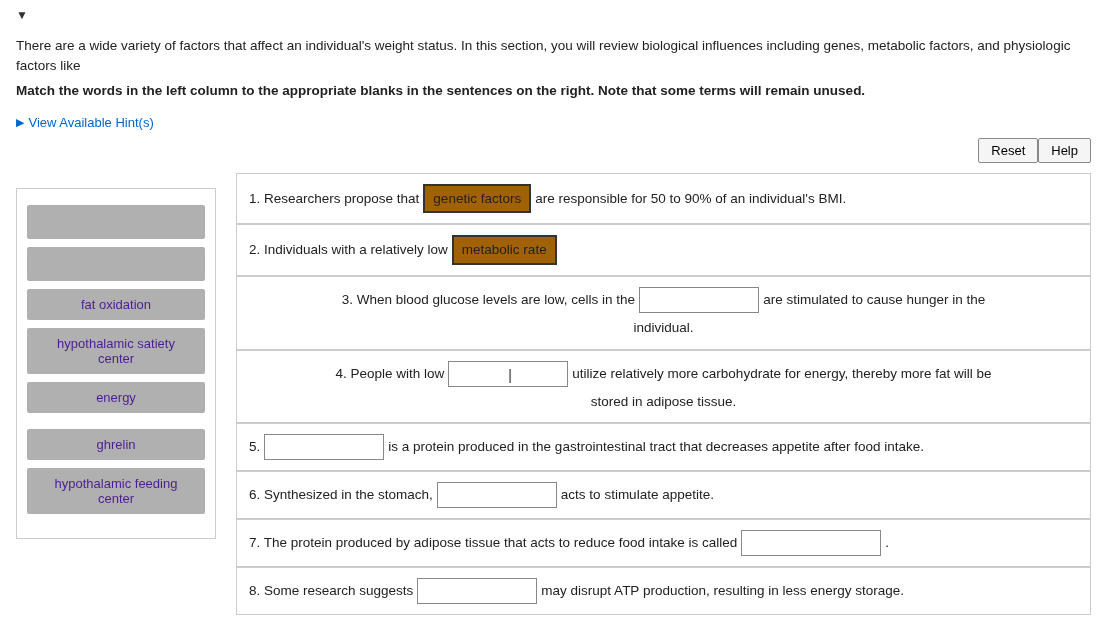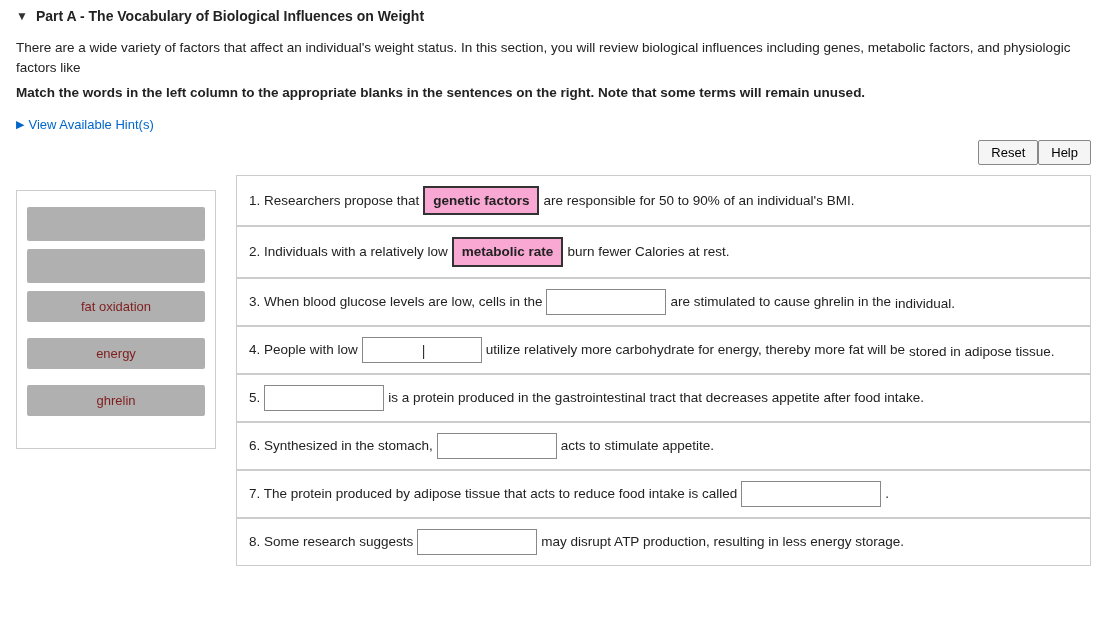--- a/index.html
+++ b/index.html
@@ -76,21 +76,21 @@
       padding-top: 50px;
     }
     .term-card {
       background: #b0b0b0;
       border: none;
       padding: 8px 12px;
       text-align: center;
       font-size: 13px;
       cursor: grab;
       border-radius: 2px;
-      color: #7f1d1d;
+      color: #4c1d95;
     }
     .term-card.grey-empty {
       background: #b0b0b0;
       height: 34px;
     }
     .right-panel {
       flex: 1;
       display: flex;
       flex-direction: column;
       gap: 0;
@@ -114,34 +114,35 @@
       margin-bottom: 0;
       font-size: 13.5px;
       line-height: 1.6;
       background: #fff;
       display: flex;
       flex-wrap: wrap;
       align-items: center;
       gap: 4px;
     }
     .sentence-box.multi-line {
-      align-items: flex-end;
+      flex-direction: column;
+      align-items: center;
     }
     .sentence-line {
       display: flex;
       flex-wrap: wrap;
       align-items: center;
       gap: 4px;
     }
     .filled-term {
       border: 2px solid #333;
       padding: 2px 8px;
-      font-weight: bold;
-      font-size: 13.5px;
-      background: #f9a8d4;
+      font-weight: normal;
+      font-size: 13.5px;
+      background: #a16207;
     }
     .blank-box {
       border: 1px solid #888;
       min-width: 100px;
       height: 26px;
       display: inline-block;
       background: #fff;
     }
     .blank-box.medium {
       min-width: 120px;
@@ -171,21 +172,20 @@
       position: relative;
     }
   </style>
 </head>
 <body>
 
 <div class="page-wrapper">
 
   <div class="top-header">
     <span class="chevron-icon">▼</span>
-    <span class="part-title">Part A - The Vocabulary of Biological Influences on Weight</span>
   </div>
 
   <div class="instructions">
     <p>There are a wide variety of factors that affect an individual's weight status. In this section, you will review biological influences including genes, metabolic factors, and physiologic factors like</p>
     <p><strong>Match the words in the left column to the appropriate blanks in the sentences on the right. Note that some terms will remain unused.</strong></p>
   </div>
 
   <div class="hint-row">
     <span class="hint-link">
       <span class="arrow">▶</span>
@@ -197,54 +197,55 @@
 
     <div class="left-panel">
       <div class="outer-box">
 
         <div class="term-card grey-empty"></div>
         <div style="height:8px"></div>
         <div class="term-card grey-empty"></div>
         <div style="height:8px"></div>
         <div class="term-card">fat oxidation</div>
         <div style="height:8px"></div>
+        <div class="term-card">hypothalamic satiety center</div>
         <div style="height:8px"></div>
         <div class="term-card">energy</div>
         <div style="height:8px"></div>
         <div style="height:8px"></div>
         <div class="term-card">ghrelin</div>
         <div style="height:8px"></div>
+        <div class="term-card">hypothalamic feeding center</div>
         <div style="height:8px"></div>
       </div>
     </div>
 
     <div class="right-panel">
 
       <div class="top-buttons">
         <button class="btn-reset">Reset</button>
         <button class="btn-help">Help</button>
       </div>
 
       <div class="sentence-box">
         <span class="num-label">1. Researchers propose that</span>
         <span class="filled-term">genetic factors</span>
         <span>are responsible for 50 to 90% of an individual's BMI.</span>
       </div>
 
       <div class="sentence-box">
         <span>2. Individuals with a relatively low</span>
         <span class="filled-term">metabolic rate</span>
-        <span>burn fewer Calories at rest.</span>
       </div>
 
       <div class="sentence-box multi-line">
         <div class="sentence-line">
           <span>3. When blood glucose levels are low, cells in the</span>
           <span class="blank-box medium"></span>
-          <span>are stimulated to cause ghrelin in the</span>
+          <span>are stimulated to cause hunger in the</span>
         </div>
         <div class="sentence-line">
           <span>individual.</span>
         </div>
       </div>
 
       <div class="sentence-box multi-line">
         <div class="sentence-line">
           <span>4. People with low</span>
           <span class="blank-box medium cursor"></span>

